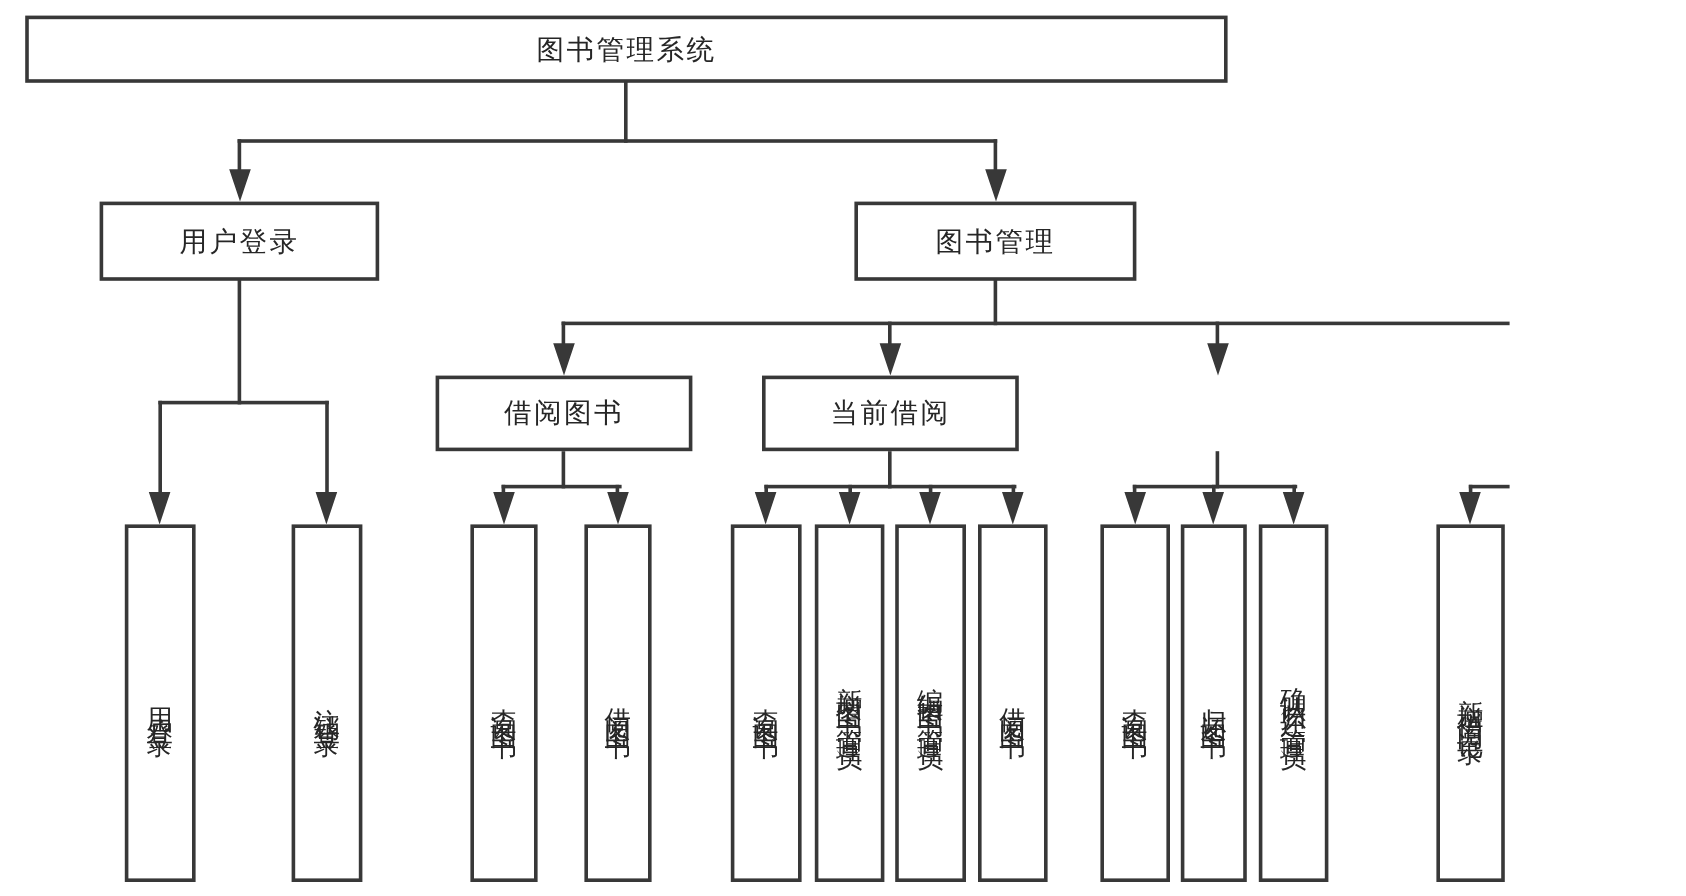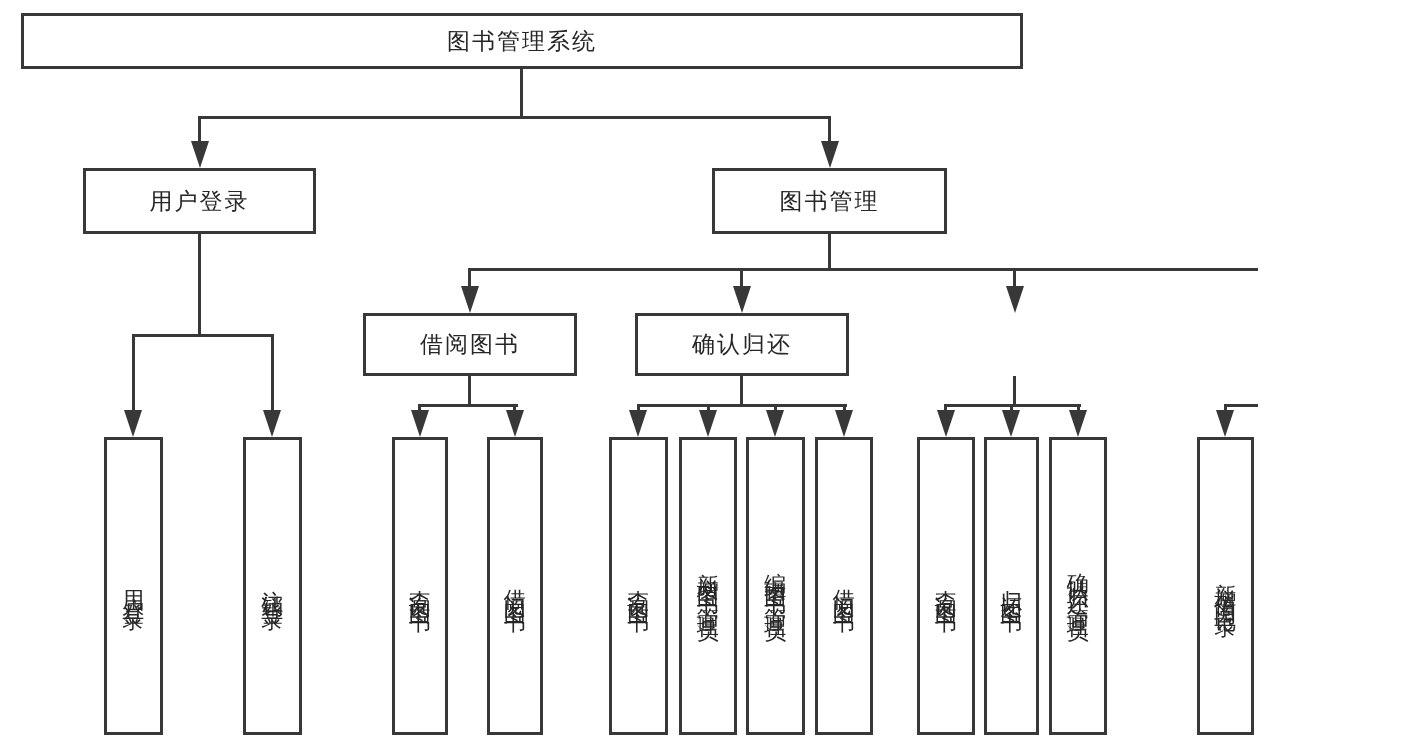--- a/index.html
+++ b/index.html
@@ -57,21 +57,21 @@
   <div class="vline" style="left:468px;top:268px;height:22px;"></div>
   <div class="arrow" style="left:461px;top:286px;"></div>
   <div class="vline" style="left:740px;top:268px;height:22px;"></div>
   <div class="arrow" style="left:733px;top:286px;"></div>
   <div class="vline" style="left:1013px;top:268px;height:22px;"></div>
   <div class="arrow" style="left:1006px;top:286px;"></div>
   <div class="vline" style="left:1278px;top:268px;height:22px;"></div>
   <div class="arrow" style="left:1271px;top:286px;"></div>
 
   <div class="box h" style="left:363px;top:313px;width:214px;height:63px;">借阅图书</div>
-  <div class="box h" style="left:635px;top:313px;width:214px;height:63px;">确认归还</div>
+  <div class="box h" style="left:635px;top:313px;width:214px;height:63px;">当前借阅</div>
 
   <div class="vline" style="left:198px;top:233px;height:104px;"></div>
   <div class="hline" style="left:132px;top:334px;width:142px;"></div>
   <div class="vline" style="left:132px;top:334px;height:80px;"></div>
   <div class="arrow" style="left:124px;top:410px;"></div>
   <div class="vline" style="left:271px;top:334px;height:80px;"></div>
   <div class="arrow" style="left:263px;top:410px;"></div>
 
   <div class="vline" style="left:468px;top:376px;height:31px;"></div>
   <div class="hline" style="left:418px;top:404px;width:100px;"></div>

